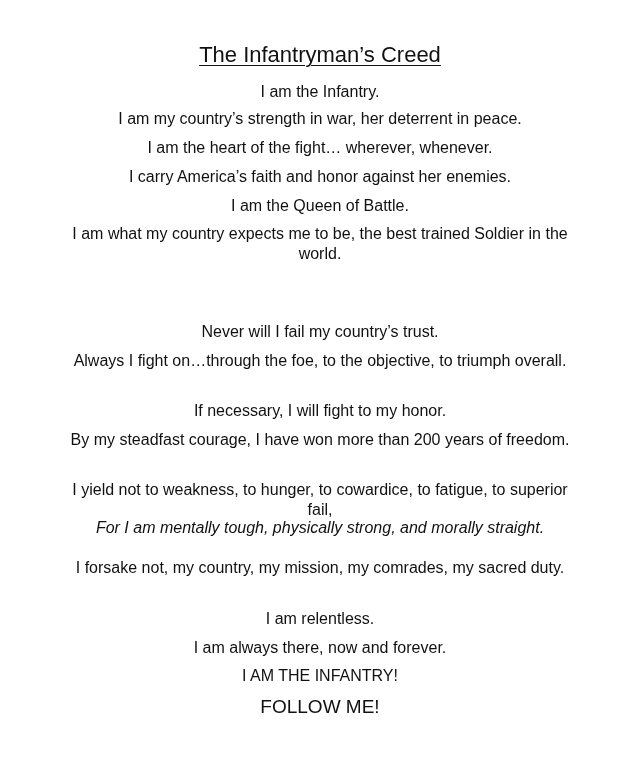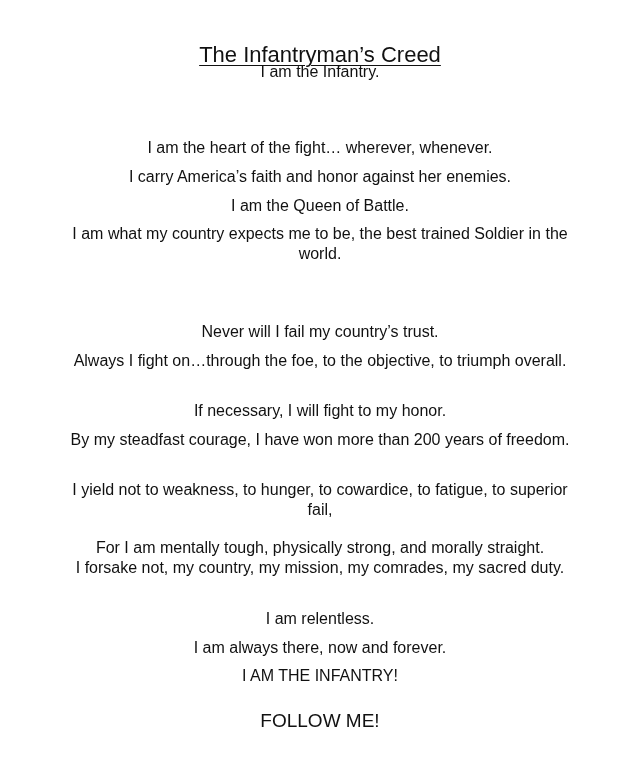--- a/index.html
+++ b/index.html
@@ -38,38 +38,38 @@
       left: 60px;
       width: 520px;
       text-align: center;
       font-size: 16px;
       line-height: 20px;
       margin: 0;
     }
     .creed.final {
       font-size: 19px;
       line-height: 22px;
-      margin-top: 14px;
     }
   </style>
 </head>
 <body>
 
 <div class="page">
   <h1 class="title">The Infantryman’s Creed</h1>
 
-  <p class="creed" style="top: 62px;">I am the Infantry.</p>
+  <p class="creed" style="top: 82px;">I am the Infantry.</p>
+  <p class="creed" style="top: 109px;">I am my country’s strength in war, her deterrent in peace.</p>
   <p class="creed" style="top: 138px;">I am the heart of the fight… wherever, whenever.</p>
   <p class="creed" style="top: 167px;">I carry America’s faith and honor against her enemies.</p>
   <p class="creed" style="top: 196px;">I am the Queen of Battle.</p>
   <p class="creed" style="top: 224px;">I am what my country expects me to be, the best trained Soldier in the world.</p>
   <p class="creed" style="top: 322px;">Never will I fail my country’s trust.</p>
   <p class="creed" style="top: 351px;">Always I fight on…through the foe, to the objective, to triumph overall.</p>
   <p class="creed" style="top: 401px;">If necessary, I will fight to my honor.</p>
   <p class="creed" style="top: 430px;">By my steadfast courage, I have won more than 200 years of freedom.</p>
   <p class="creed" style="top: 480px;">I yield not to weakness, to hunger, to cowardice, to fatigue, to superior fail,</p>
-  <p class="creed" style="top: 538px;">For I am mentally tough, physically strong, and morally straight.</p>
+  <p class="creed" style="top: 518px; font-style: italic;">For I am mentally tough, physically strong, and morally straight.</p>
   <p class="creed" style="top: 558px;">I forsake not, my country, my mission, my comrades, my sacred duty.</p>
   <p class="creed" style="top: 609px;">I am relentless.</p>
   <p class="creed" style="top: 638px;">I am always there, now and forever.</p>
   <p class="creed" style="top: 666px;">I AM THE INFANTRY!</p>
   <p class="creed final" style="top: 696px;">FOLLOW ME!</p>
 </div>
 
 </body></html>

